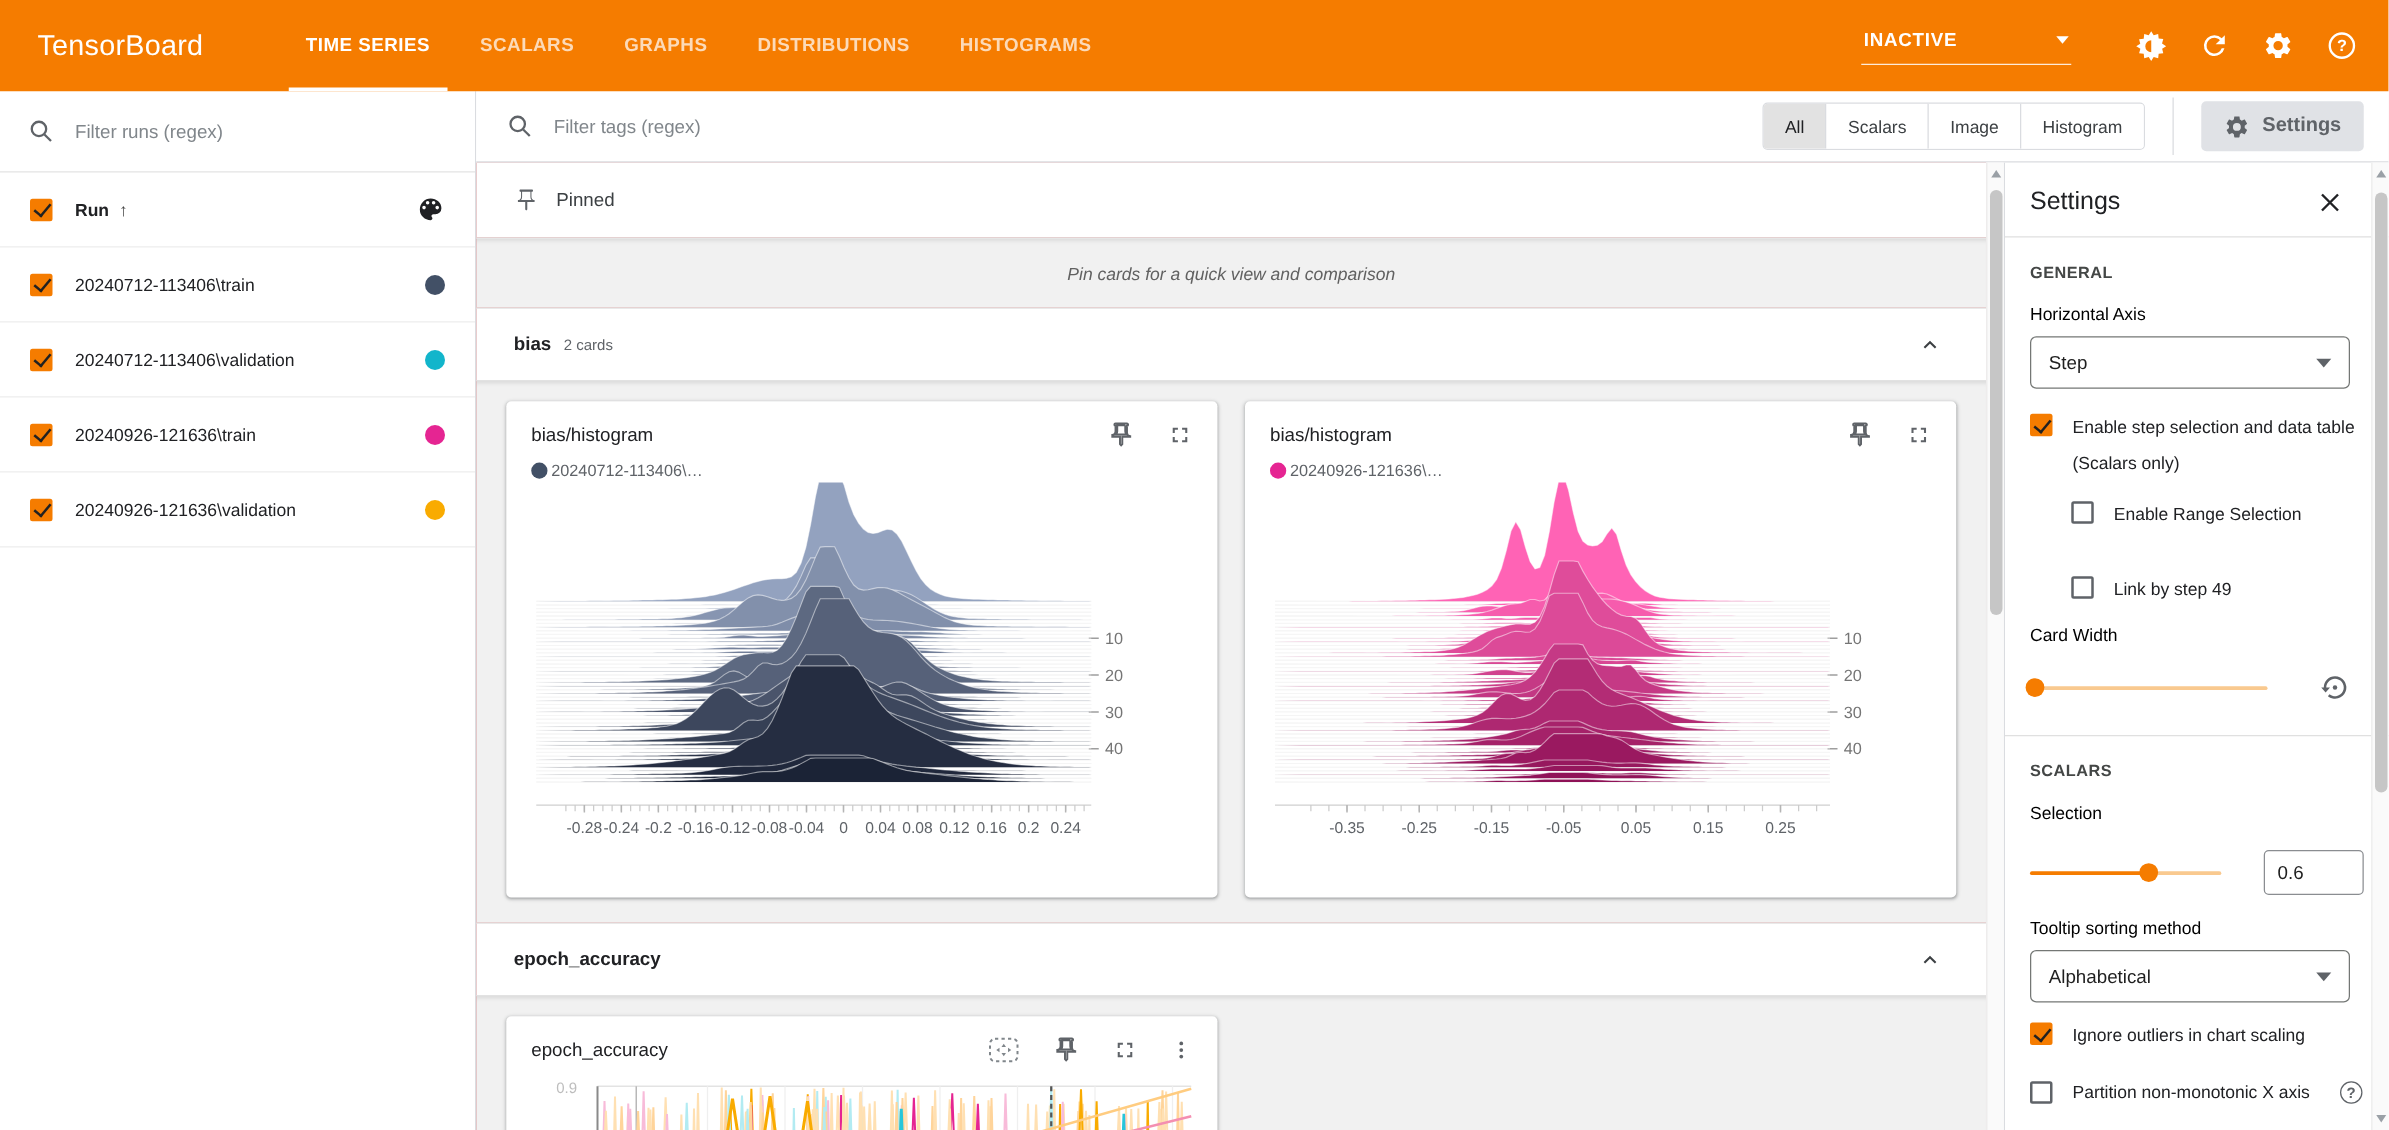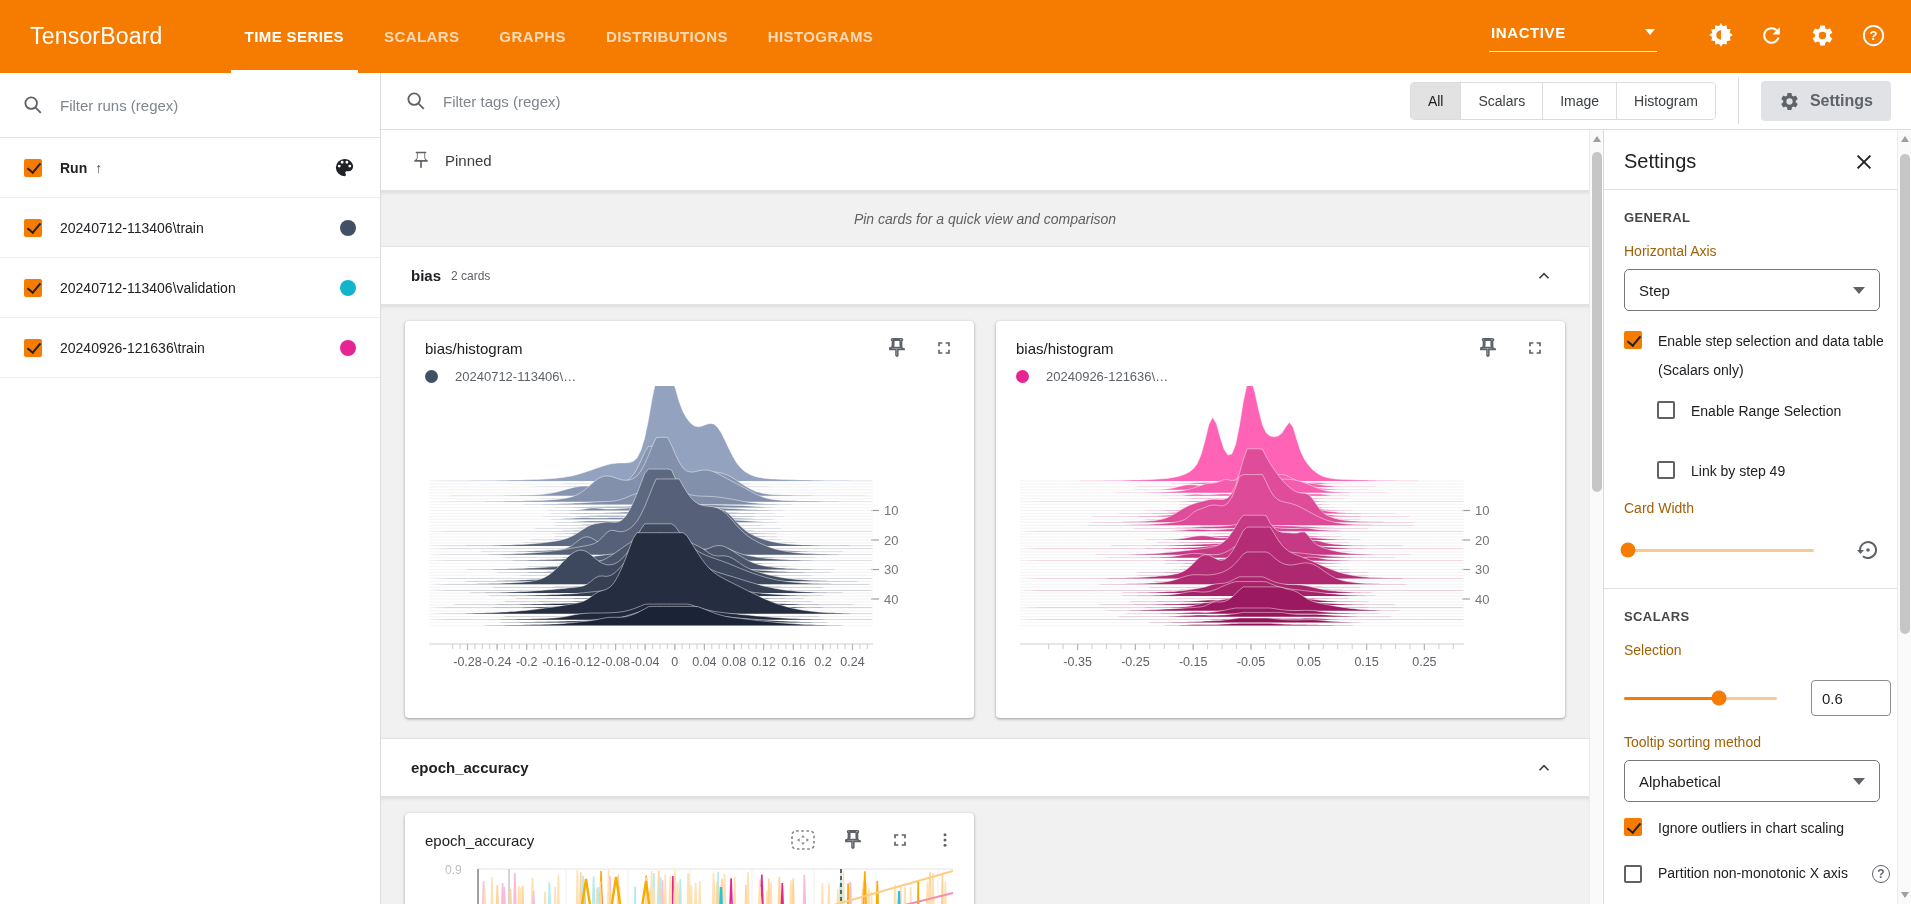--- a/index.html
+++ b/index.html
@@ -9,21 +9,21 @@
   svg{display:block}
   svg text{font-family:"Liberation Sans","DejaVu Sans",sans-serif}
 
   
   .header{position:absolute;left:0;top:0;width:1911px;height:73px;background:#f57c00;display:flex;align-items:center;z-index:30}
   .logo{margin-left:30px;font-size:23px;font-weight:normal;color:#fff;letter-spacing:.2px}
   .tabs{display:flex;height:100%;margin-left:62px}
   .tab{position:relative;display:flex;align-items:center;height:100%;padding:14px 20px;font-size:15px;font-weight:bold;letter-spacing:.4px;color:rgba(255,255,255,.72);cursor:pointer}
   .tab.active{color:#fff}
   .tab.active::after{content:"";position:absolute;left:6px;right:6px;bottom:0;height:3px;background:#fff}
-  .header-right{margin-left:auto;display:flex;margin-right:24px}
+  .header-right{margin-left:auto;display:flex;align-items:center;margin-right:24px}
   .status-select{display:flex;align-items:center;justify-content:space-between;width:168px;border-bottom:1px solid rgba(255,255,255,.85);padding:2px 2px 10px 2px;margin-right:26px}
   .status-text{color:#fff;font-size:15px;font-weight:bold;letter-spacing:.6px}
   .caret-w{width:0;height:0;border-left:5px solid transparent;border-right:5px solid transparent;border-top:6px solid #fff}
   .hicon{width:27px;height:27px;margin-left:24px;display:flex;align-items:center;justify-content:center}
 
   
   .sidebar{position:absolute;left:0;top:73px;width:381px;bottom:0;background:#fff;border-right:1px solid #dadce0;z-index:10}
   .search-row{height:65px;display:flex;align-items:center;padding:0 22px;border-bottom:1px solid #e4e4e4}
   .search-row input{border:none;outline:none;flex:1;margin-left:16px;font-size:15px;color:#202124;font-family:inherit}
   .search-row input::placeholder{color:#80868b}
@@ -59,34 +59,34 @@
   .empty-band{height:56px;background:#f1f1f1;display:flex;align-items:center;justify-content:center;font-size:14px;font-style:italic;color:#616161;border-top:1px solid #e2e2e2;box-shadow:inset 0 4px 4px -3px rgba(0,0,0,.12)}
   .section-row{height:58px;display:flex;align-items:center;padding:0 36px 0 30px;background:#fff;border-top:1px solid #e2e2e2}
   .section-title{font-size:15px;font-weight:bold;color:#202124}
   .section-badge{margin-left:10px;font-size:12px;color:#5f6368}
   .section-chevron{margin-left:auto}
   .cards-band{background:#f1f1f1;border-top:1px solid #e2e2e2;box-shadow:inset 0 4px 4px -3px rgba(0,0,0,.12);padding:16px 0 20px 24px;display:flex;gap:22px}
   .card{width:569px;height:397px;background:#fff;border-radius:4px;box-shadow:0 1px 2px rgba(60,64,67,.3),0 1px 3px 1px rgba(60,64,67,.15)}
   .card-head{display:flex;align-items:center;padding:16px 20px 0 20px}
   .card-title{font-size:15px;color:#202124}
   .card-icons{margin-left:auto;display:flex;align-items:center;gap:26px}
-  .legend{display:flex;align-items:center;gap:17px;padding-left:20px;margin-top:10px}
+  .legend{display:flex;align-items:center;gap:3px;padding-left:20px;margin-top:10px}
   .legend-dot{width:13px;height:13px;border-radius:50%}
   .legend-name{font-size:13px;color:#5f6368}
   .epoch-band{background:#f1f1f1;border-top:1px solid #e2e2e2;box-shadow:inset 0 4px 4px -3px rgba(0,0,0,.12);padding:16px 0 0 24px;height:120px}
   .epoch-card{width:569px;height:240px;background:#fff;border-radius:4px;box-shadow:0 1px 2px rgba(60,64,67,.3),0 1px 3px 1px rgba(60,64,67,.15)}
 
   
   .settings{position:absolute;left:1603px;top:130px;right:0;bottom:0;background:#fff;border-left:1px solid #dadce0;z-index:15}
   .settings-head{display:flex;align-items:center;justify-content:space-between;padding:20px 36px 16px 20px}
   .settings-title{font-size:20px;color:#202124}
   .settings-divider{height:1px;background:#e0e0e0}
   .sp-body{padding:0 20px 0 20px}
   .sp-heading{font-size:13px;font-weight:bold;color:#444746;letter-spacing:.4px;margin-top:20px}
-  .sp-label{font-size:14px;color:#a16207;margin-top:18px}
+  .sp-label{font-size:14px;color:#000000;margin-top:18px}
   .dropdown{margin-top:10px;width:256px;height:42px;border:1px solid #747775;border-radius:5px;display:flex;align-items:center;justify-content:space-between;padding:0 14px;cursor:pointer}
   .dropdown span{font-size:15px;color:#1f1f1f}
   .caret-g{width:0;height:0;border-left:6px solid transparent;border-right:6px solid transparent;border-top:7px solid #5f6368}
   .cb-row{display:flex;align-items:flex-start;margin-top:20px;gap:16px;cursor:pointer}
   .cb-row.indent{margin-left:33px}
   .cb-label{font-size:14px;color:#202124;line-height:21px}
   .cb-sub{font-size:14px;color:#202124;line-height:21px;margin-top:8px}
   .slider-row{display:flex;align-items:center;margin-top:22px}
   .slider{position:relative;height:3px;border-radius:2px}
   .slider .fill{position:absolute;left:0;top:0;bottom:0;background:#f57c00;border-radius:2px}
@@ -181,20 +181,25 @@
     </div>
     <div class="run-row">
       <div class="cb on"></div>
       <span class="run-name">20240712-113406\validation</span>
       <span class="run-dot" style="background: rgb(18, 181, 203);"></span>
     </div>
     <div class="run-row">
       <div class="cb on"></div>
       <span class="run-name">20240926-121636\train</span>
       <span class="run-dot" style="background: rgb(229, 37, 146);"></span>
+    </div>
+    <div class="run-row">
+      <div class="cb on"></div>
+      <span class="run-name">20240926-121636\validation</span>
+      <span class="run-dot" style="background: rgb(249, 171, 0);"></span>
     </div>
   </div>
 
   <div class="toolbar">
     <svg width="22" height="22" viewBox="0 0 24 24">
       <circle cx="10" cy="10" r="6.3" fill="none" stroke="#5f6368" stroke-width="2"></circle>
       <line x1="14.8" y1="14.8" x2="20.5" y2="20.5" stroke="#5f6368" stroke-width="2"></line>
     </svg>
     <input placeholder="Filter tags (regex)" style="">
     <div class="chip-group">

